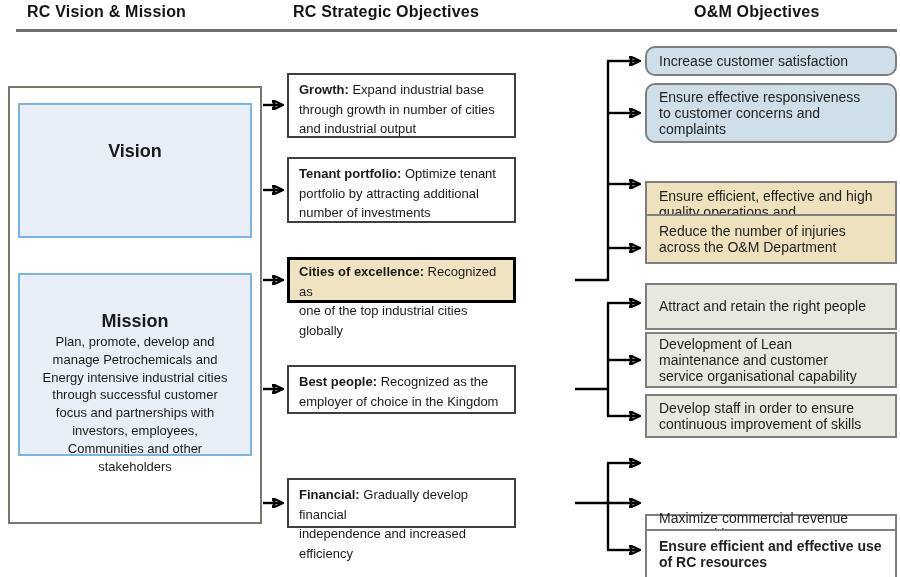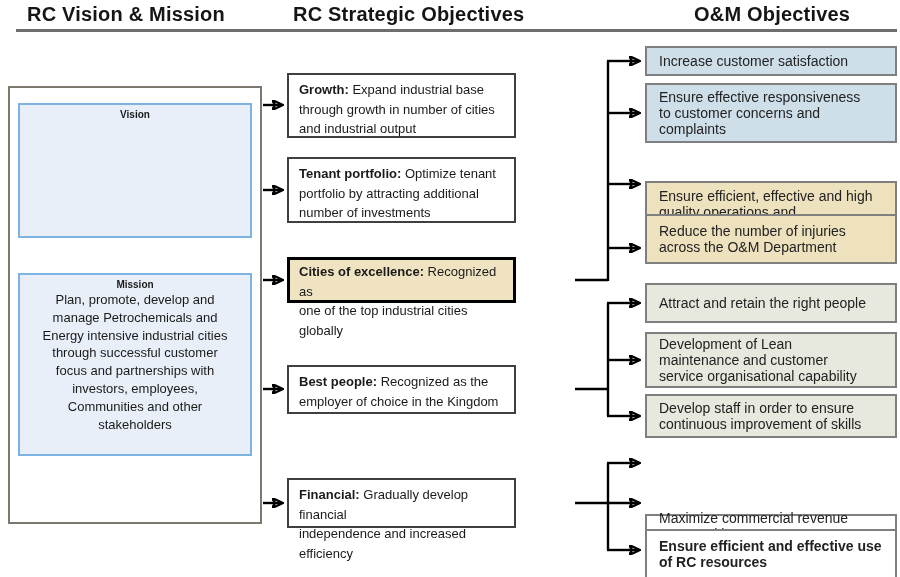--- a/index.html
+++ b/index.html
@@ -10,21 +10,21 @@
     width: 900px;
     height: 577px;
     background: #ffffff;
     overflow: hidden;
   }
 
   
   .col-header {
     position: absolute;
     top: 3px;
-    font-size: 20px;
+    font-size: 16px;
     font-weight: bold;
     color: #151515;
     letter-spacing: 0.2px;
     white-space: nowrap;
   }
   #hdr-vm   { left: 27px; }
   #hdr-so   { left: 293px; }
   #hdr-om   { left: 694px; }
   .header-rule {
     position: absolute;
@@ -45,21 +45,21 @@
     position: absolute;
     left: 18px;
     width: 234px;
     border: 2px solid #7db3e0;
     background: #e9eff8;
     text-align: center;
     padding: 4px 6px;
   }
   #vision-box  { top: 103px; height: 135px; }
   #mission-box { top: 273px; height: 183px; }
-  .vm-title { font-size: 10px; font-weight: bold; margin-bottom: 1px; }
+  .vm-title { font-size: 18px; font-weight: bold; margin-bottom: 1px; margin-top: 32px; }
   .vm-body  { font-size: 13px; line-height: 1.37; white-space: pre-line; }
 
   
   .strat-box {
     position: absolute;
     left: 287px;
     width: 229px;
     border: 2px solid #3f3f3f;
     background: #ffffff;
     padding: 5px 10px;
@@ -82,29 +82,29 @@
     border: 2px solid #7f7f7f;
     padding: 3px 6px 3px 12px;
     font-size: 14px;
     line-height: 1.16;
     white-space: pre-line;
     display: flex;
     flex-direction: column;
     justify-content: center;
     color: #222222;
   }
-  .om-customer  { background: #cfdfea; }
+  .om-customer  { background: #cfdfea; border-radius: 10px; }
   .om-operations{ background: #eee1bd; }
   .om-people    { background: #e7e9de; }
   .om-financial { background: #ffffff; }
   #om-1  { top: 46px;  height: 30px; }
   #om-2  { top: 83px;  height: 60px; }
   #om-3  { top: 153px; height: 62px; margin-top: 28px; }
   #om-4  { top: 214px; height: 50px; }
-  #om-5  { top: 283px; height: 40px; }
+  #om-5  { top: 283px; height: 47px; }
   #om-6  { top: 332px; height: 56px; }
   #om-7  { top: 394px; height: 44px; }
   #om-8  { top: 448px; height: 30px; }
   #om-9  { top: 514px; height: 24px; }
   #om-10 { top: 529px; height: 50px; font-weight: bold; }
 
   
   .connectors {
     position: absolute;
     left: 0; top: 0;

